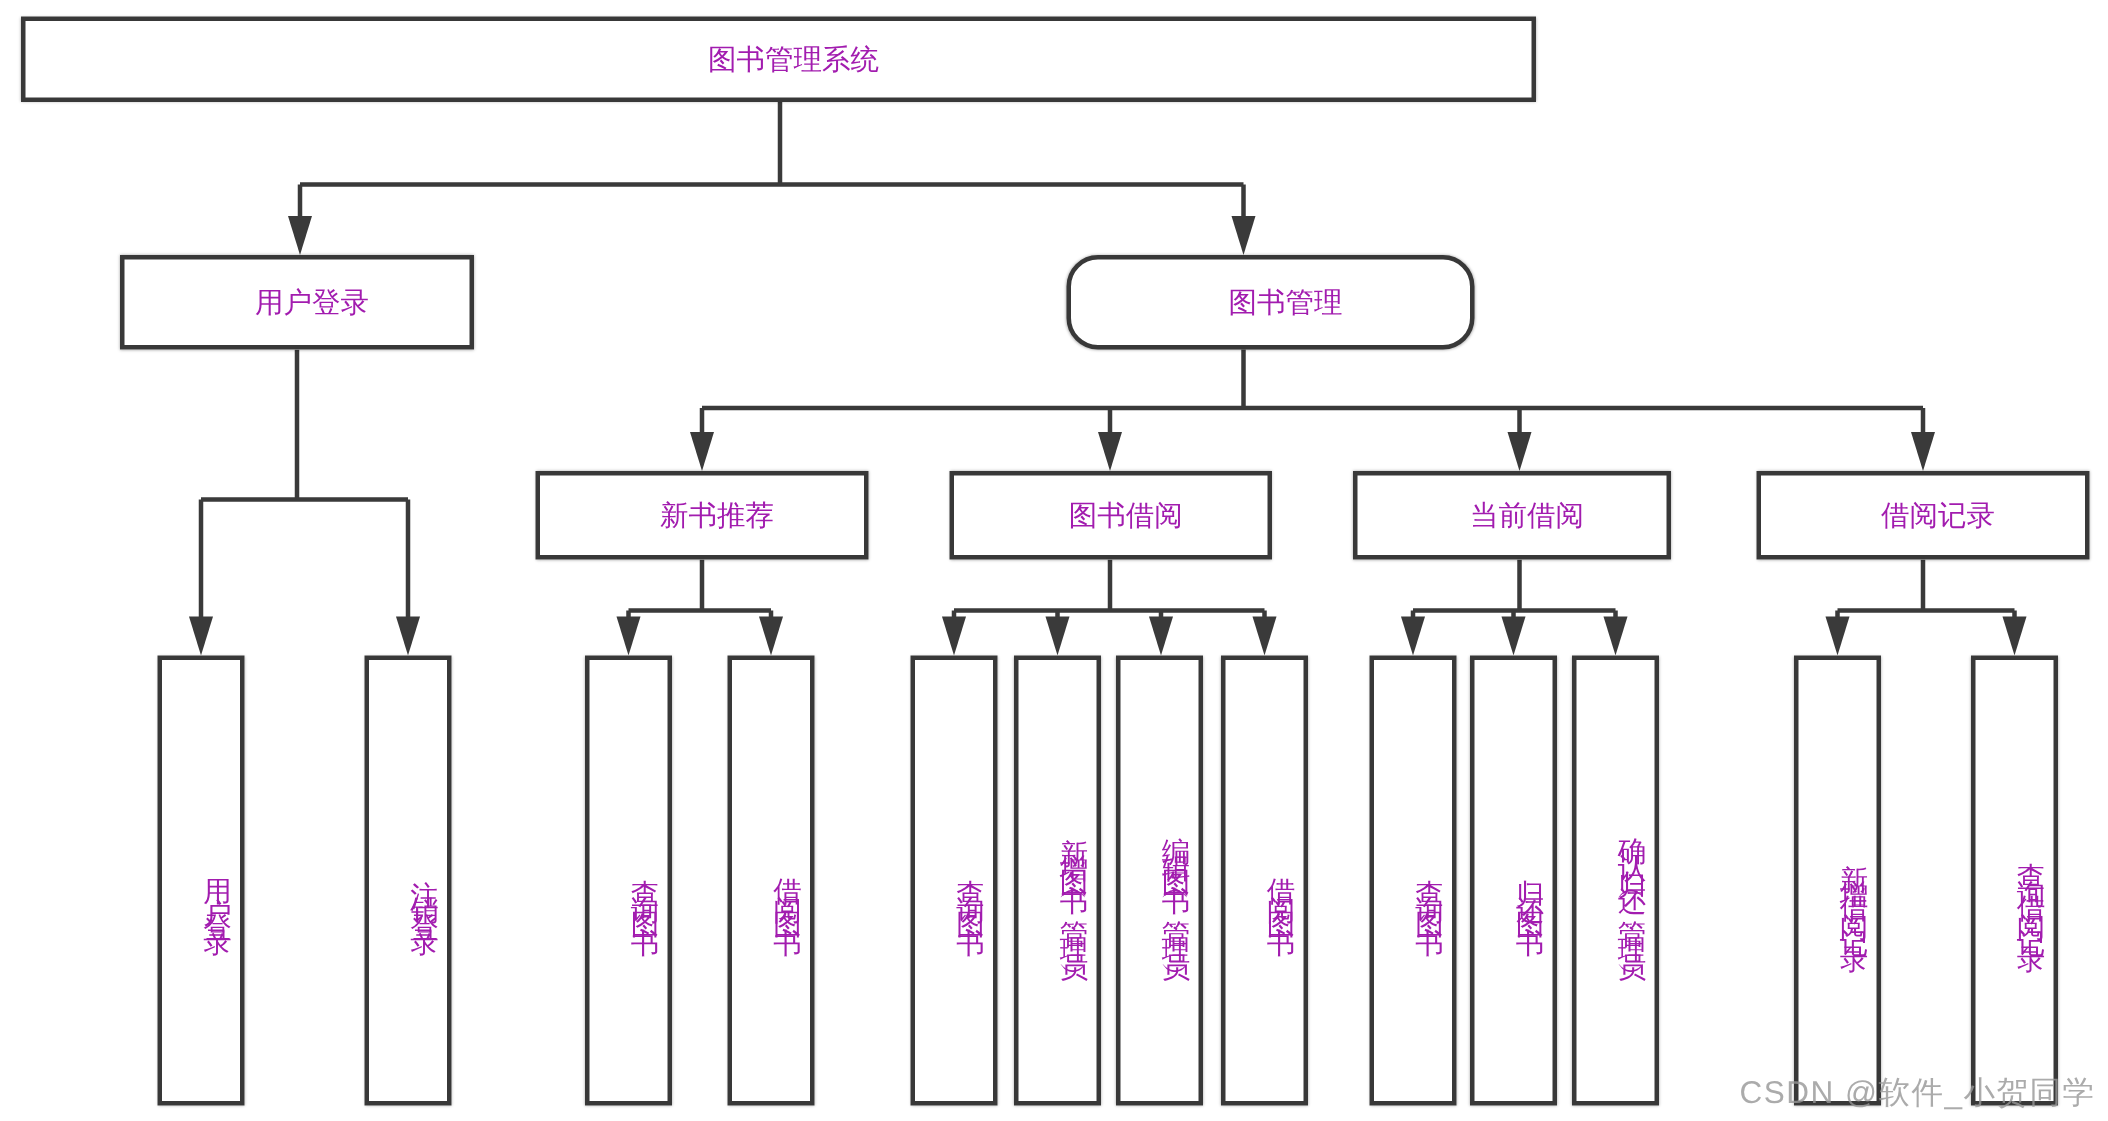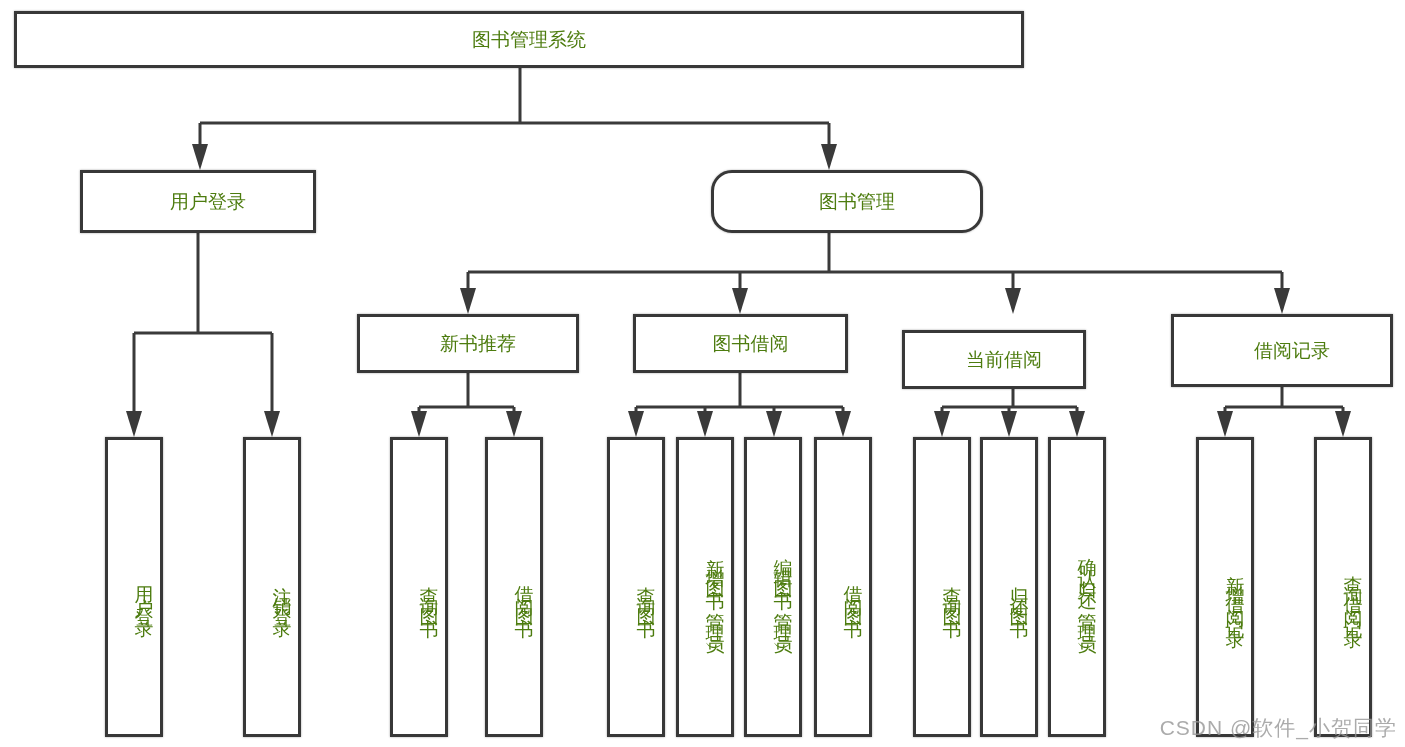--- a/index.html
+++ b/index.html
@@ -27,21 +27,21 @@
     stroke: none;
   }
   .box {
     position: absolute;
     box-sizing: border-box;
     background: #ffffff;
     border: 3px solid #383838;
     display: flex;
     align-items: center;
     justify-content: center;
-    color: #4d7c0f;
+    color: #a21caf;
     font-size: 19px;
     z-index: 2;
     box-shadow: 0 0 2px rgba(0,0,0,0.35);
     padding-left: 20px;
   }
   .leaf span {
     writing-mode: vertical-rl;
     letter-spacing: 11px;
     margin-bottom: -11px;
     white-space: nowrap;
@@ -106,22 +106,22 @@
     </g>
   </svg>
 
   <div class="box" style="left:14px; top:11px; width:1010px; height:57px;">图书管理系统</div>
 
   <div class="box" style="left:80px; top:170px; width:236px; height:63px;">用户登录</div>
   <div class="box" style="left:711px; top:170px; width:272px; height:63px;border-radius:21px;">图书管理</div>
 
   <div class="box" style="left:357px; top:314px; width:222px; height:59px;">新书推荐</div>
   <div class="box" style="left:633px; top:314px; width:215px; height:59px;text-align:right;">图书借阅</div>
-  <div class="box" style="left:902px; top:314px; width:184px; height:59px;margin-top:16px;">当前借阅</div>
-  <div class="box" style="left:1171px; top:314px; width:222px; height:73px;">借阅记录</div>
+  <div class="box" style="left:902px; top:314px; width:212px; height:59px;">当前借阅</div>
+  <div class="box" style="left:1171px; top:314px; width:222px; height:59px;">借阅记录</div>
 
   <div class="box leaf" style="left:105px; top:437px; width:58px; height:300px;">
     <span>用户登录</span>
   </div>
   <div class="box leaf" style="left:243px; top:437px; width:58px; height:300px;">
     <span>注销登录</span>
   </div>
 
   <div class="box leaf" style="left:390px; top:437px; width:58px; height:300px;">
     <span>查询图书</span>

